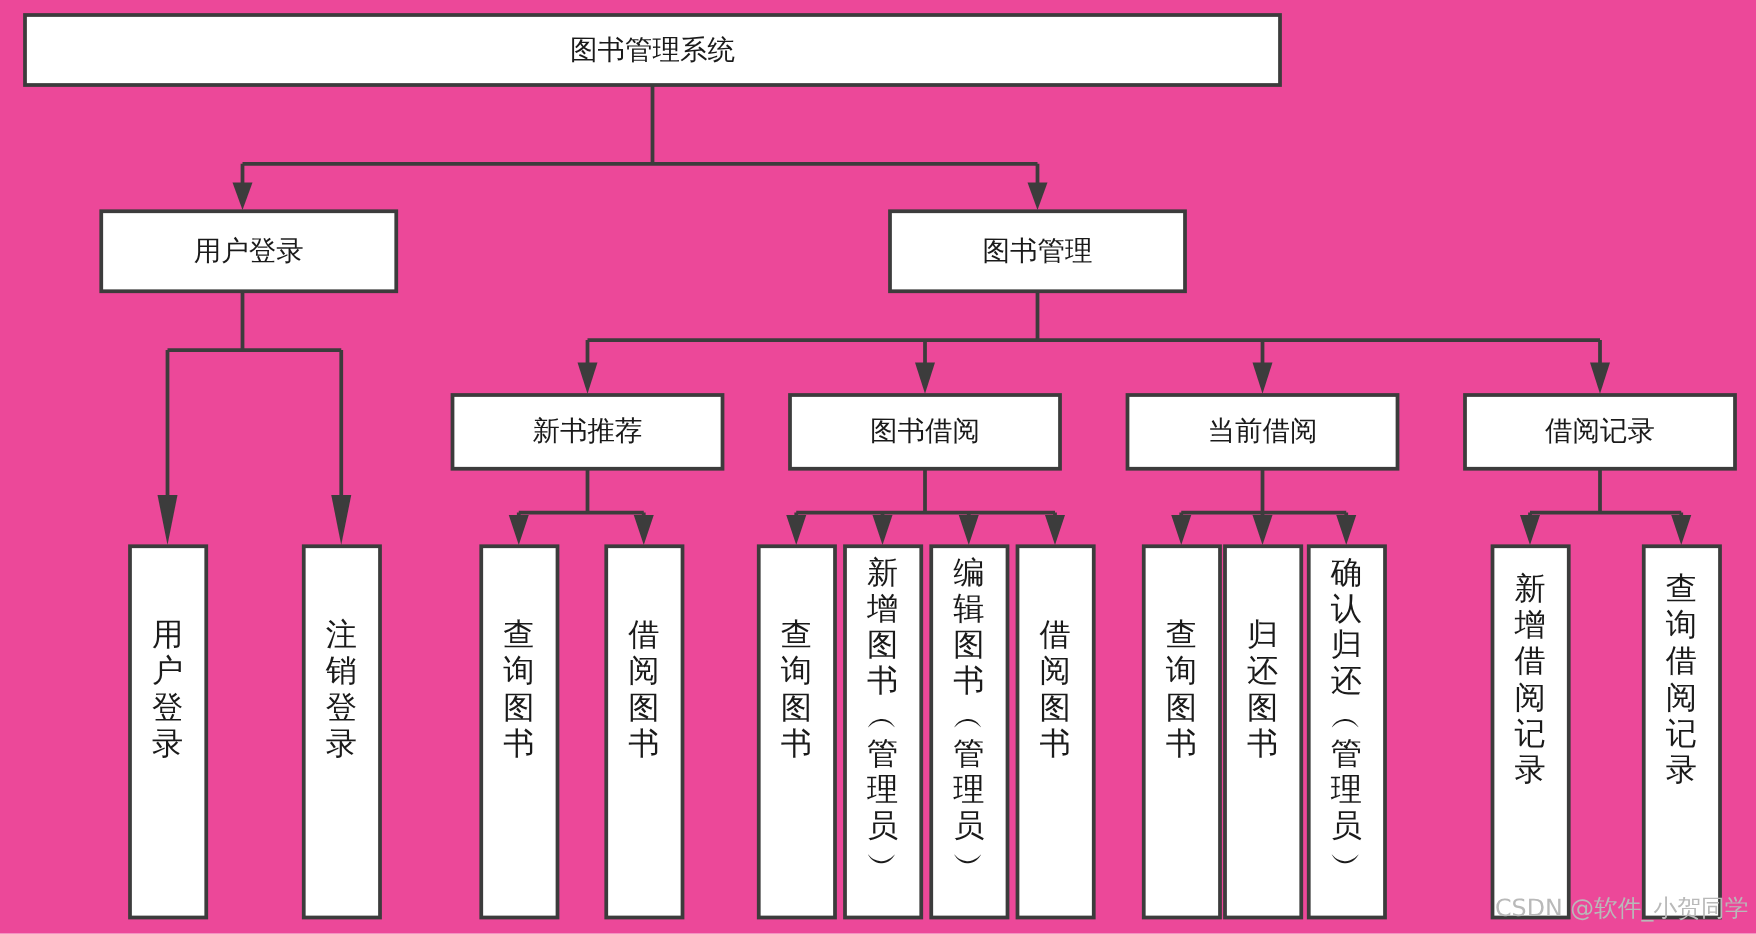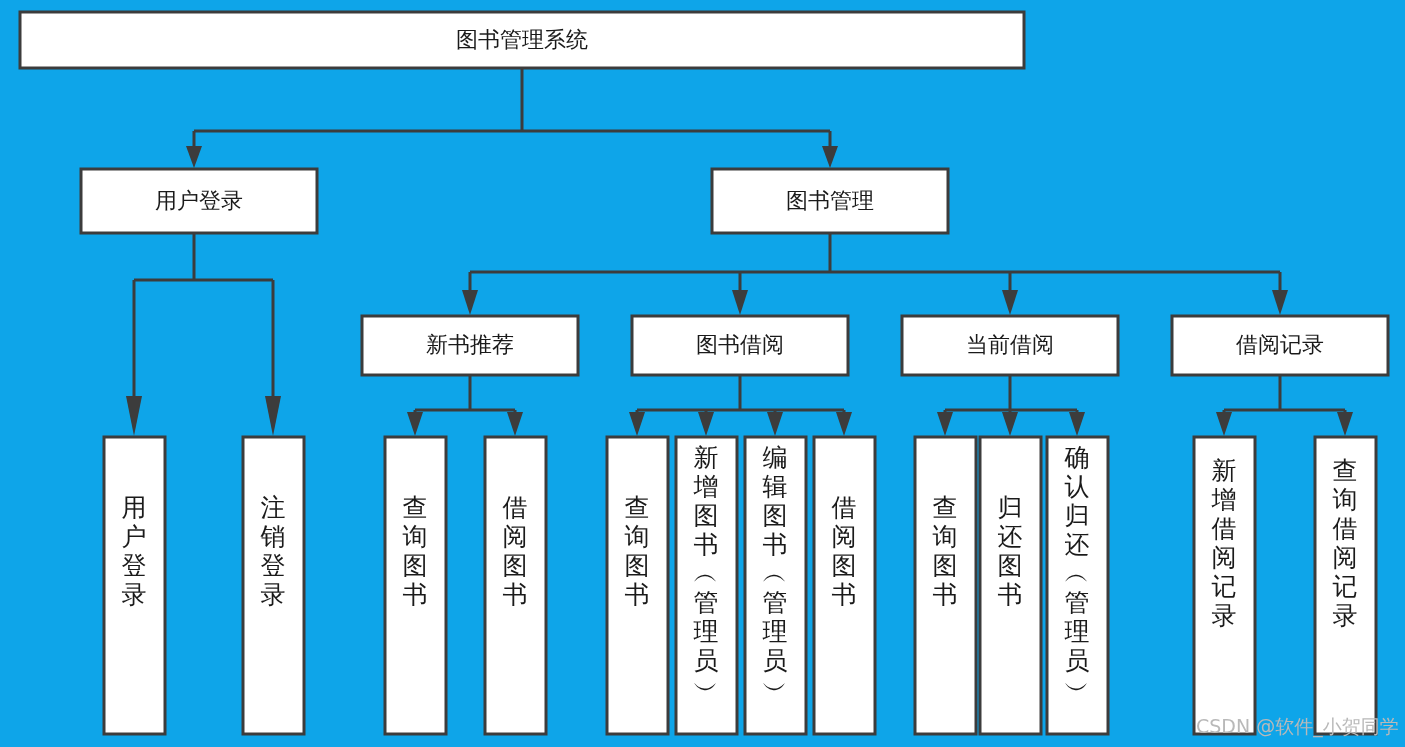--- a/index.html
+++ b/index.html
@@ -10,21 +10,21 @@
   body {
     width: 1405px;
     height: 747px;
     overflow: hidden;
     font-family: "DejaVu Sans", "Liberation Sans", sans-serif;
   }
   #diagram-root {
     position: relative;
     width: 1405px;
     height: 747px;
-    background: #0ea5e9;
+    background: #ec4899;
   }
   svg.diagram-canvas {
     position: absolute;
     left: 0;
     top: 0;
     width: 1405px;
     height: 747px;
     display: block;
   }
   .node-box {

